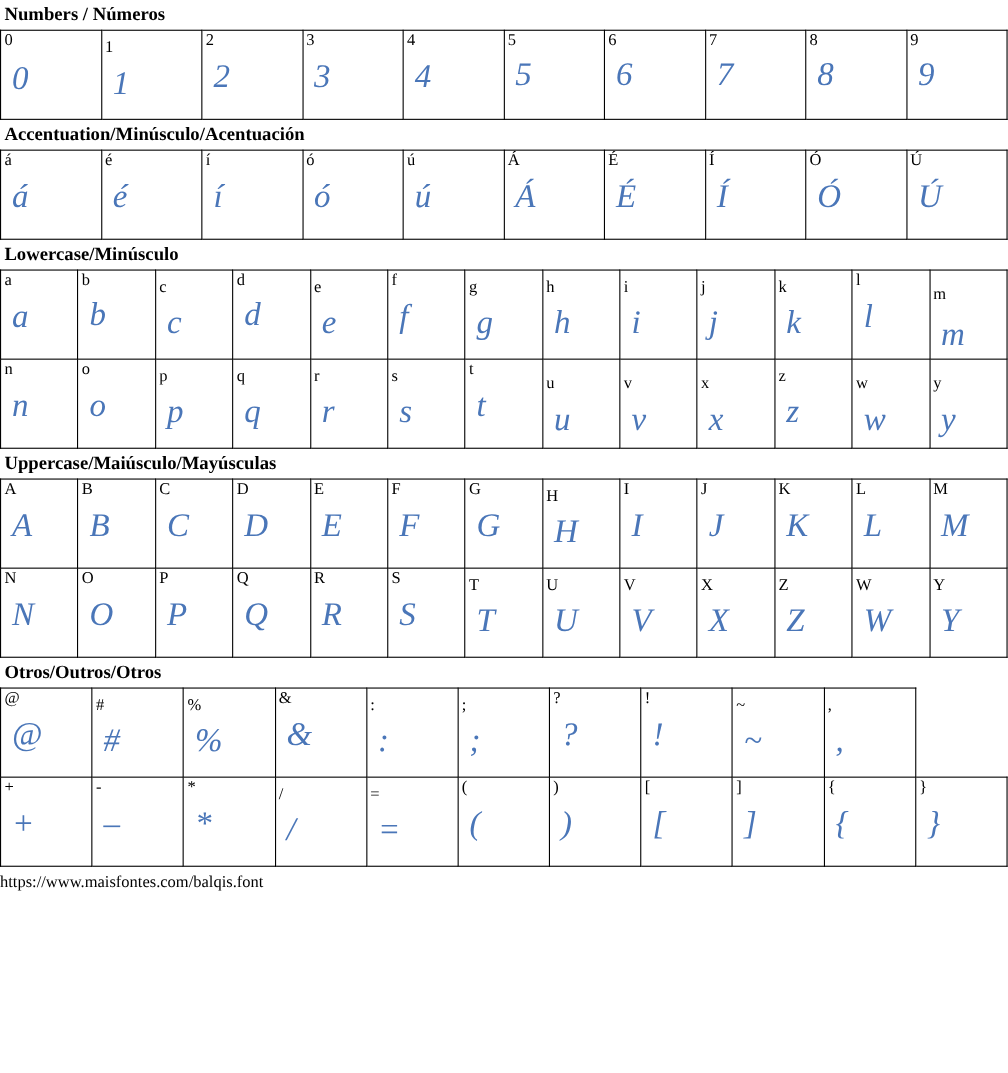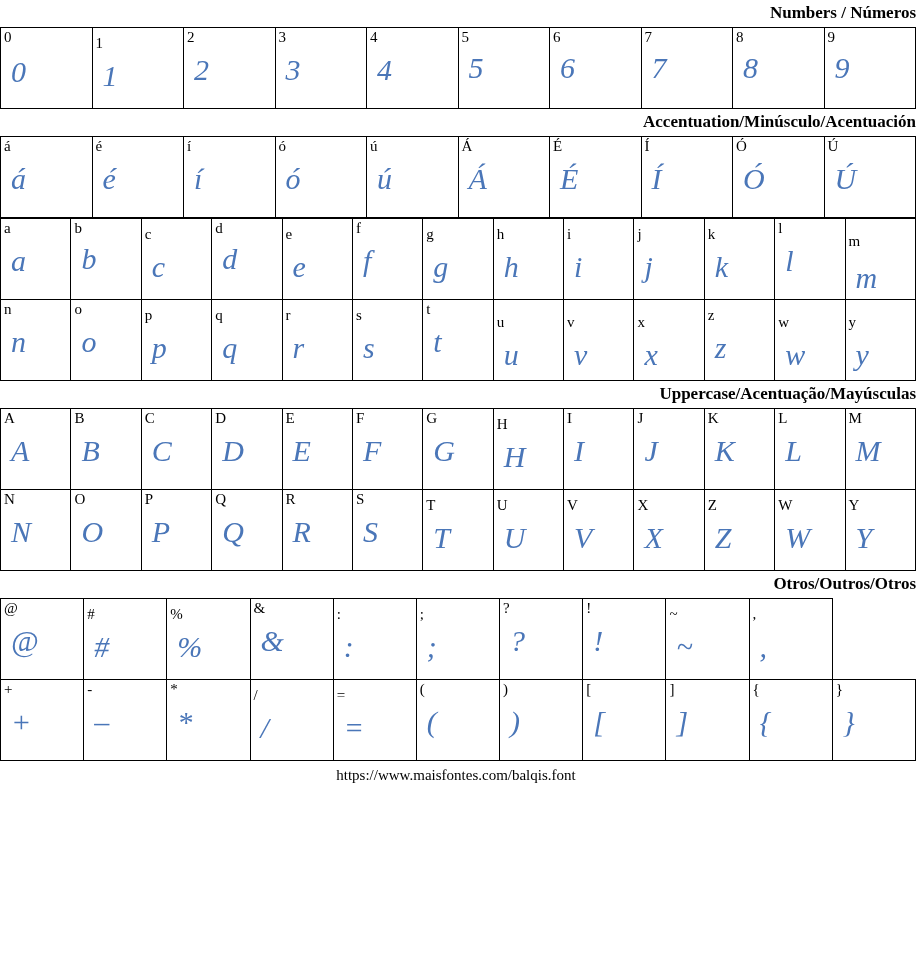--- a/index.html
+++ b/index.html
@@ -19,21 +19,20 @@
     width: 916px;
     height: 975px;
   }
   .section-title {
     font-family: "Liberation Serif", serif;
     font-weight: bold;
     font-size: 17px;
     line-height: 22px;
     padding: 2px 0 3px 4px;
     color: #000;
-    text-align: right;
   }
   table.glyphs {
     border-collapse: collapse;
     width: 916px;
     table-layout: fixed;
   }
   table.glyphs td {
     border: 1px solid #000000;
     vertical-align: top;
     padding: 0;
@@ -60,21 +59,21 @@
     padding-top: 8px;
     letter-spacing: 0.5px;
   }
   
   td.v1 .char-sample { padding-top: 10px; }
   td.v2 .char-sample { padding-top: 6px; }
   td.v3 .char-sample { padding-top: 12px; }
   td.lbl-low .char-label { padding-top: 14px; }
   td.lbl-mid .char-label { padding-top: 7px; }
   .footer {
-    text-align: center;
+    text-align: left;
     font-family: "Liberation Serif", serif;
     font-size: 15px;
     line-height: 20px;
     padding: 4px 4px 0 0;
     color: #000;
   }
 </style>
 </head>
 <body>
 
@@ -169,20 +168,21 @@
         <span class="char-sample">Ó</span>
       </td>
       <td>
         <span class="char-label">Ú</span>
         <span class="char-sample">Ú</span>
       </td>
     </tr>
   </tbody>
     </table>
 
+  <div class="section-title">Lowercase/Minúsculo</div>
   <table class="glyphs">
     <tbody>
         <tr>
       <td>
         <span class="char-label">a</span>
         <span class="char-sample">a</span>
       </td>
       <td class="v2">
         <span class="char-label">b</span>
         <span class="char-sample">b</span>
@@ -282,21 +282,21 @@
         <span class="char-sample">w</span>
       </td>
       <td class="lbl-low">
         <span class="char-label">y</span>
         <span class="char-sample">y</span>
       </td>
     </tr>
   </tbody>
     </table>
 
-  <div class="section-title">Uppercase/Acentuação/Mayúsculas</div>
+  <div class="section-title">Uppercase/Maiúsculo/Mayúsculas</div>
   <table class="glyphs">
     <tbody>
         <tr>
       <td>
         <span class="char-label">A</span>
         <span class="char-sample">A</span>
       </td>
       <td>
         <span class="char-label">B</span>
         <span class="char-sample">B</span>

